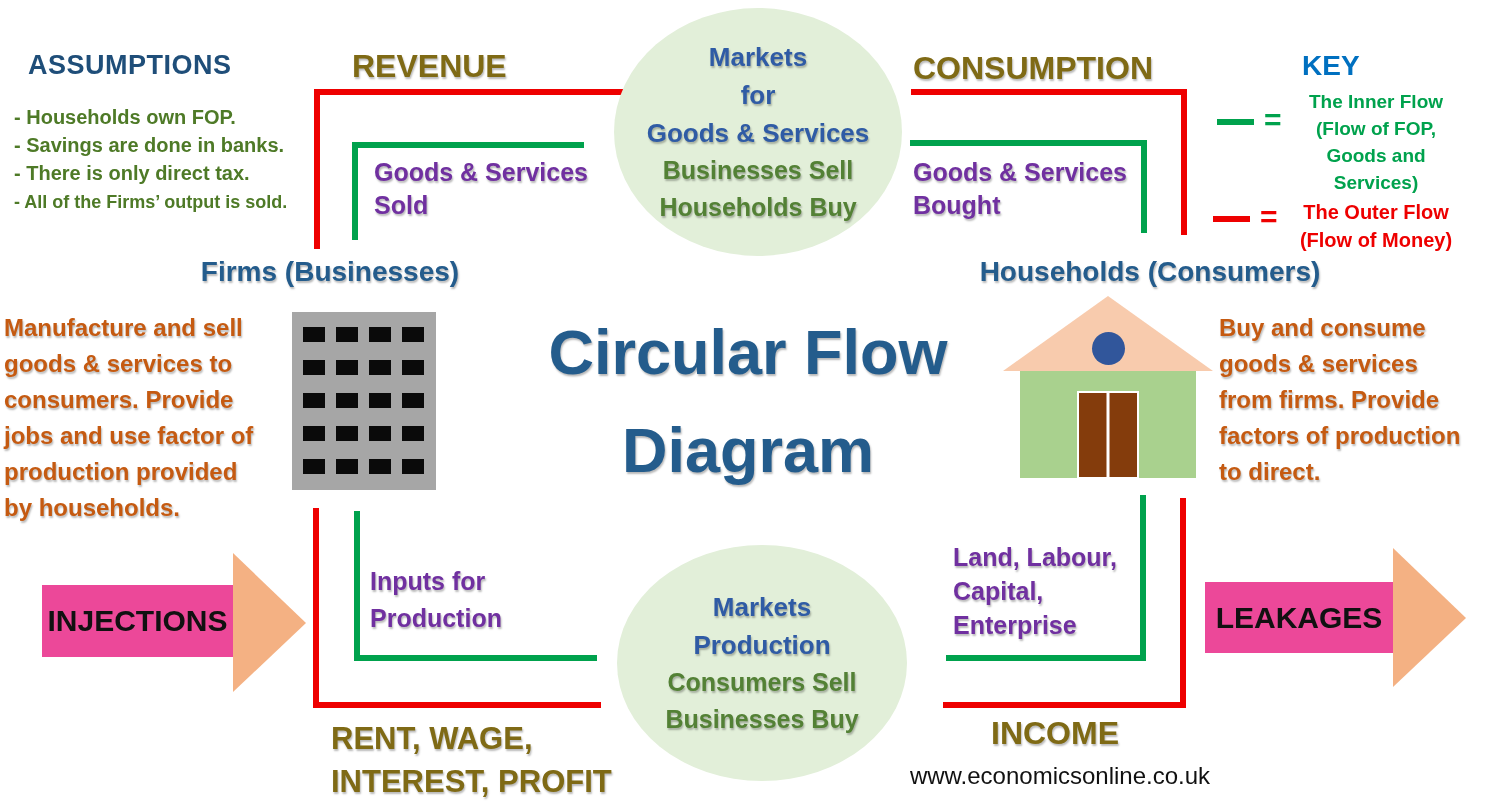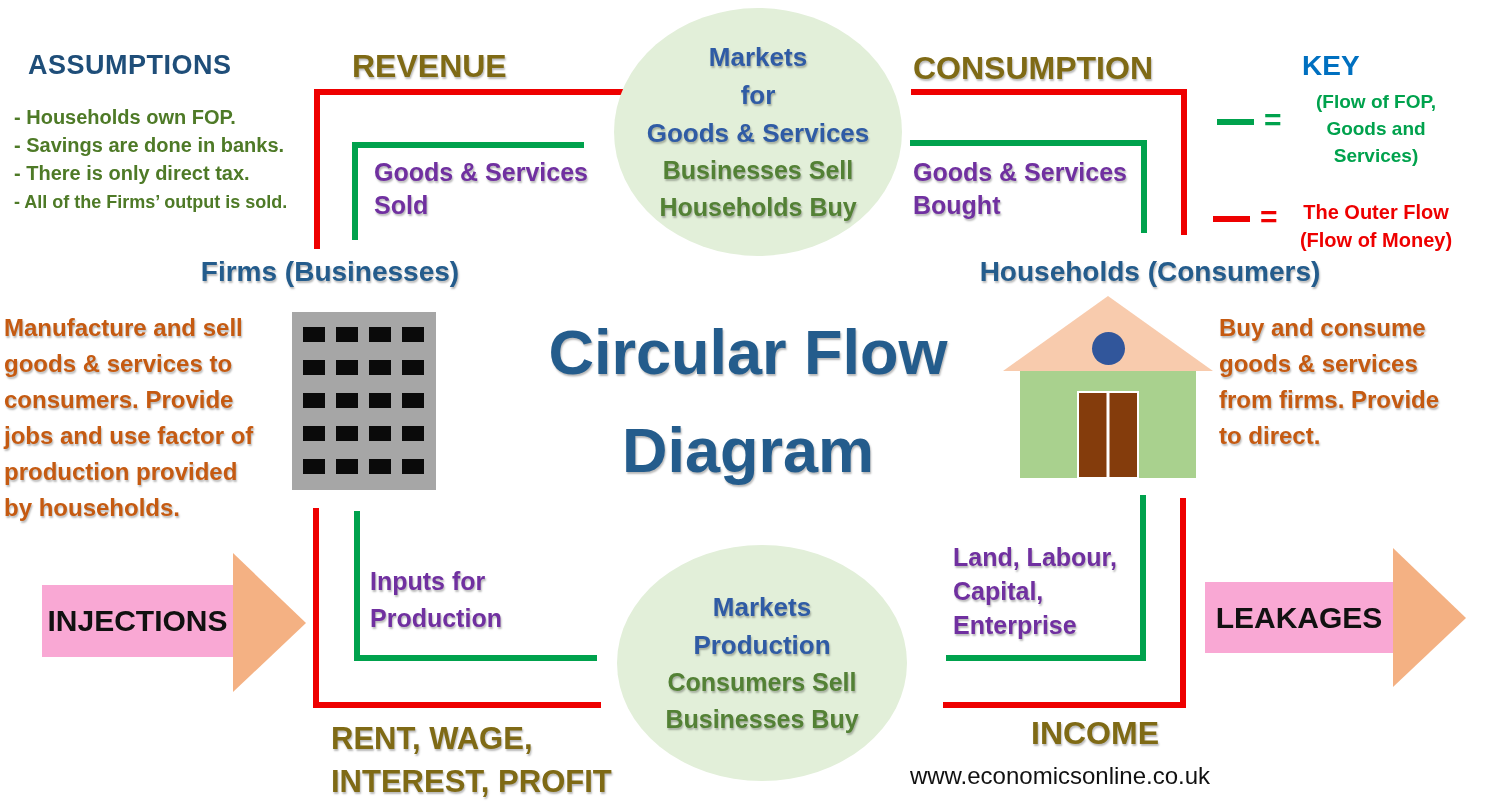--- a/index.html
+++ b/index.html
@@ -35,21 +35,21 @@
 
   
   #assumptions-heading{left:28px;top:50px;font-size:27px;letter-spacing:.5px;}
   .asm-item{left:14px;font-size:20px;}
   #asm-0{top:106px;} #asm-1{top:134px;} #asm-2{top:162px;}
   #asm-3{top:192px;font-size:18px;}
 
   
   #revenue{left:352px;top:48px;font-size:32px;}
   #consumption{left:913px;top:50px;font-size:32px;}
-  #income{left:991px;top:715px;font-size:32px;margin-left:40px;}
+  #income{left:991px;top:715px;font-size:32px;}
   #rent-label{left:331px;top:717px;font-size:31px;line-height:43px;}
 
   
   #key-heading{left:1302px;top:50px;font-size:28px;}
   #key-inner{left:1278px;top:88px;width:196px;text-align:center;font-size:19px;line-height:27px;}
   #key-outer{left:1274px;top:198px;width:204px;text-align:center;font-size:20px;line-height:28px;}
   #key-eq-green{left:1264px;top:103px;font-size:30px;}
   #key-eq-red{left:1260px;top:200px;font-size:30px;}
 
   
@@ -85,21 +85,21 @@
   #house-window{left:1092px;top:332px;width:33px;height:33px;border-radius:50%;background:#31569B;}
   #house-body{left:1020px;top:371px;width:176px;height:107px;background:#A9D18E;}
   #house-door{left:1077px;top:391px;width:62px;height:88px;background:#843C0C;
     border:2px solid #fff;box-sizing:border-box;}
   #house-door .split{position:absolute;left:50%;transform:translateX(-50%);top:0;width:3px;height:100%;background:#fff;}
 
   
   #main-title{left:478px;top:303px;width:540px;text-align:center;font-size:63px;line-height:98px;}
 
   
-  .big-arrow .body{position:absolute;background:#f9a8d4;display:flex;align-items:center;
+  .big-arrow .body{position:absolute;background:#ec4899;display:flex;align-items:center;
     justify-content:center;font-weight:bold;font-size:30px;color:#111;}
   .big-arrow .head{position:absolute;width:0;height:0;
     border-top:70px solid transparent;border-bottom:69px solid transparent;
     border-left:73px solid #F4B183;}
   #injections{left:42px;top:553px;width:306px;height:139px;}
   #injections .body{left:0;top:32px;width:191px;height:72px;}
   #injections .head{left:191px;top:0;}
   #leakages{left:1205px;top:548px;width:262px;height:139px;}
   #leakages .body{left:0;top:34px;width:188px;height:71px;}
   #leakages .head{left:188px;top:0;}
@@ -139,20 +139,21 @@
   <div class="abs content b dkgreen asm-item nowrap" id="asm-2">- There is only direct tax.</div>
   <div class="abs content b dkgreen asm-item nowrap" id="asm-3">- All of the Firms’ output is sold.</div>
 
   <div class="abs content b gold sh nowrap" id="revenue">REVENUE</div>
   <div class="abs content b gold sh nowrap" id="consumption">CONSUMPTION</div>
 
   <div class="abs content b keyblue" id="key-heading">KEY</div>
   <div class="abs content b keygreen" id="key-eq-green">=</div>
   <div class="abs content b keyred" id="key-eq-red">=</div>
   <div class="abs content b keygreen" id="key-inner">
+    <div>The Inner Flow</div>
     <div>(Flow of FOP,</div>
     <div>Goods and</div>
     <div>Services)</div>
   </div>
   <div class="abs content b keyred" id="key-outer">
     <div>The Outer Flow</div>
     <div>(Flow of Money)</div>
   </div>
 
   <div class="abs content market sh" id="market-goods">
@@ -215,20 +216,21 @@
   <div class="abs content" id="house-body"></div>
   <div class="abs content" id="house-window"></div>
   <div class="abs content" id="house-door">
       <div class="split"></div>
     </div>
 
   <div class="abs content b orange sh" id="households-desc">
     <div>Buy and consume</div>
     <div>goods &amp; services</div>
     <div>from firms. Provide</div>
+    <div>factors of production</div>
     <div>to direct.</div>
   </div>
 
   <div class="abs content big-arrow" id="injections">
     <div class="head"></div>
     <div class="body">INJECTIONS</div>
   </div>
   <div class="abs content big-arrow" id="leakages">
     <div class="head"></div>
     <div class="body">LEAKAGES</div>

